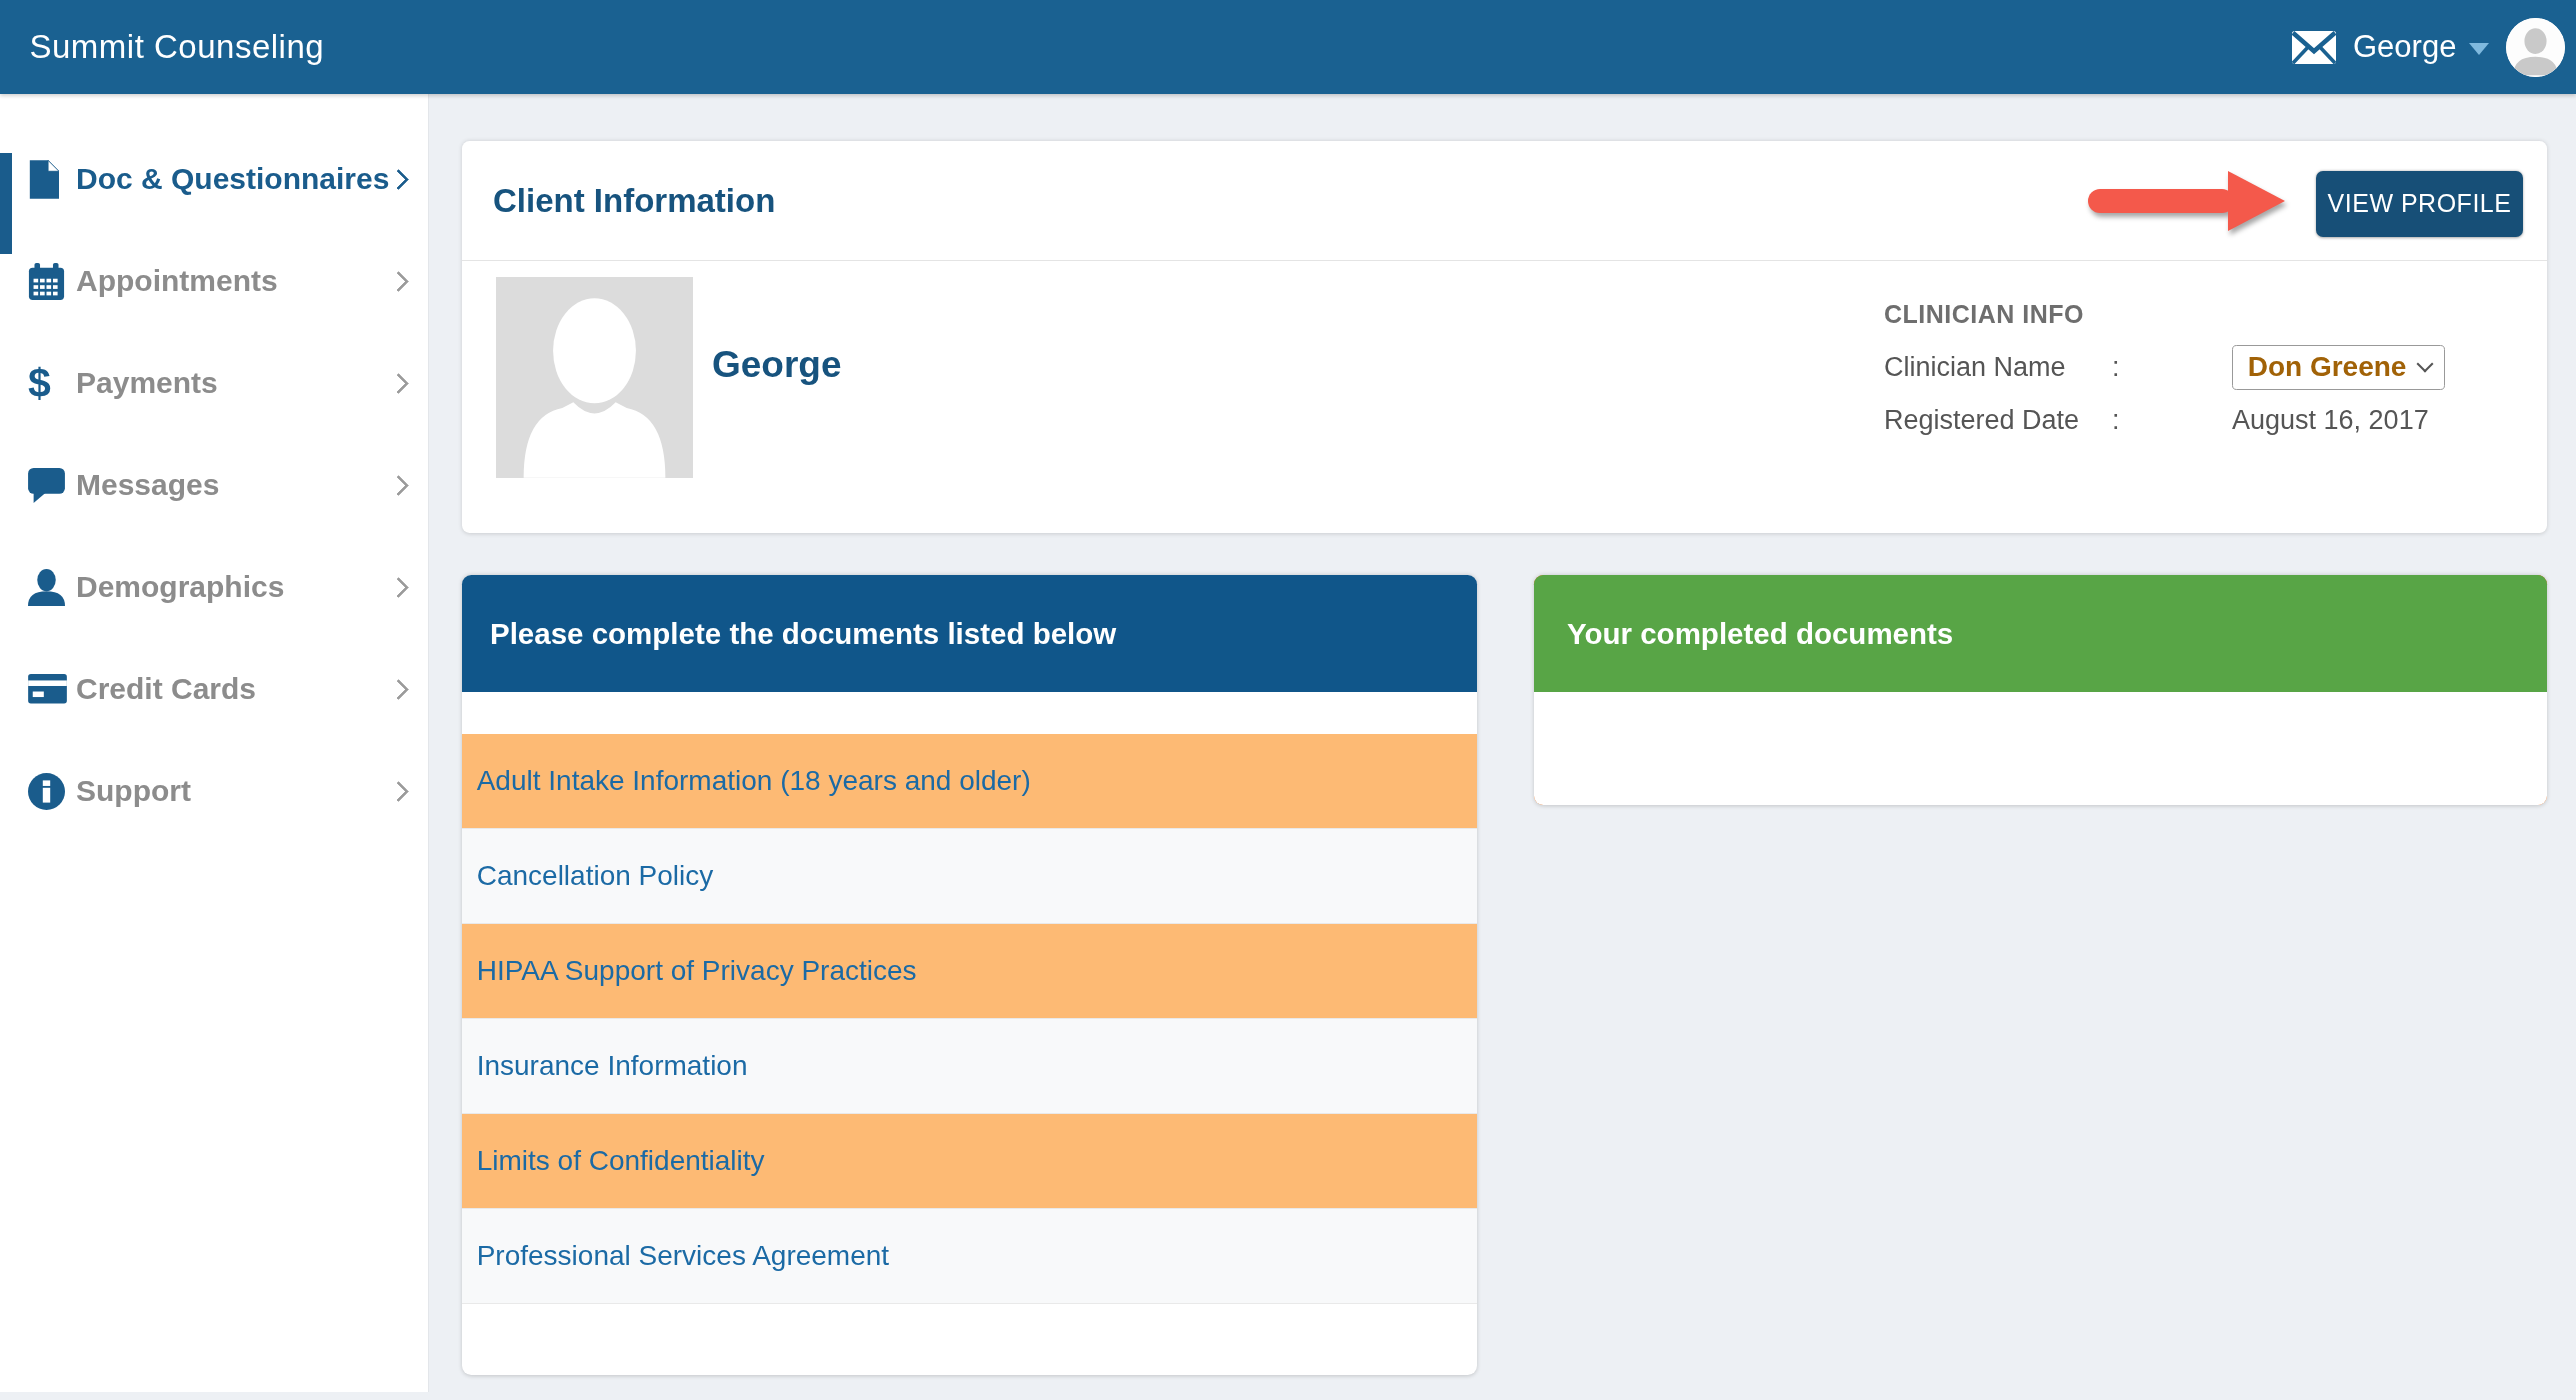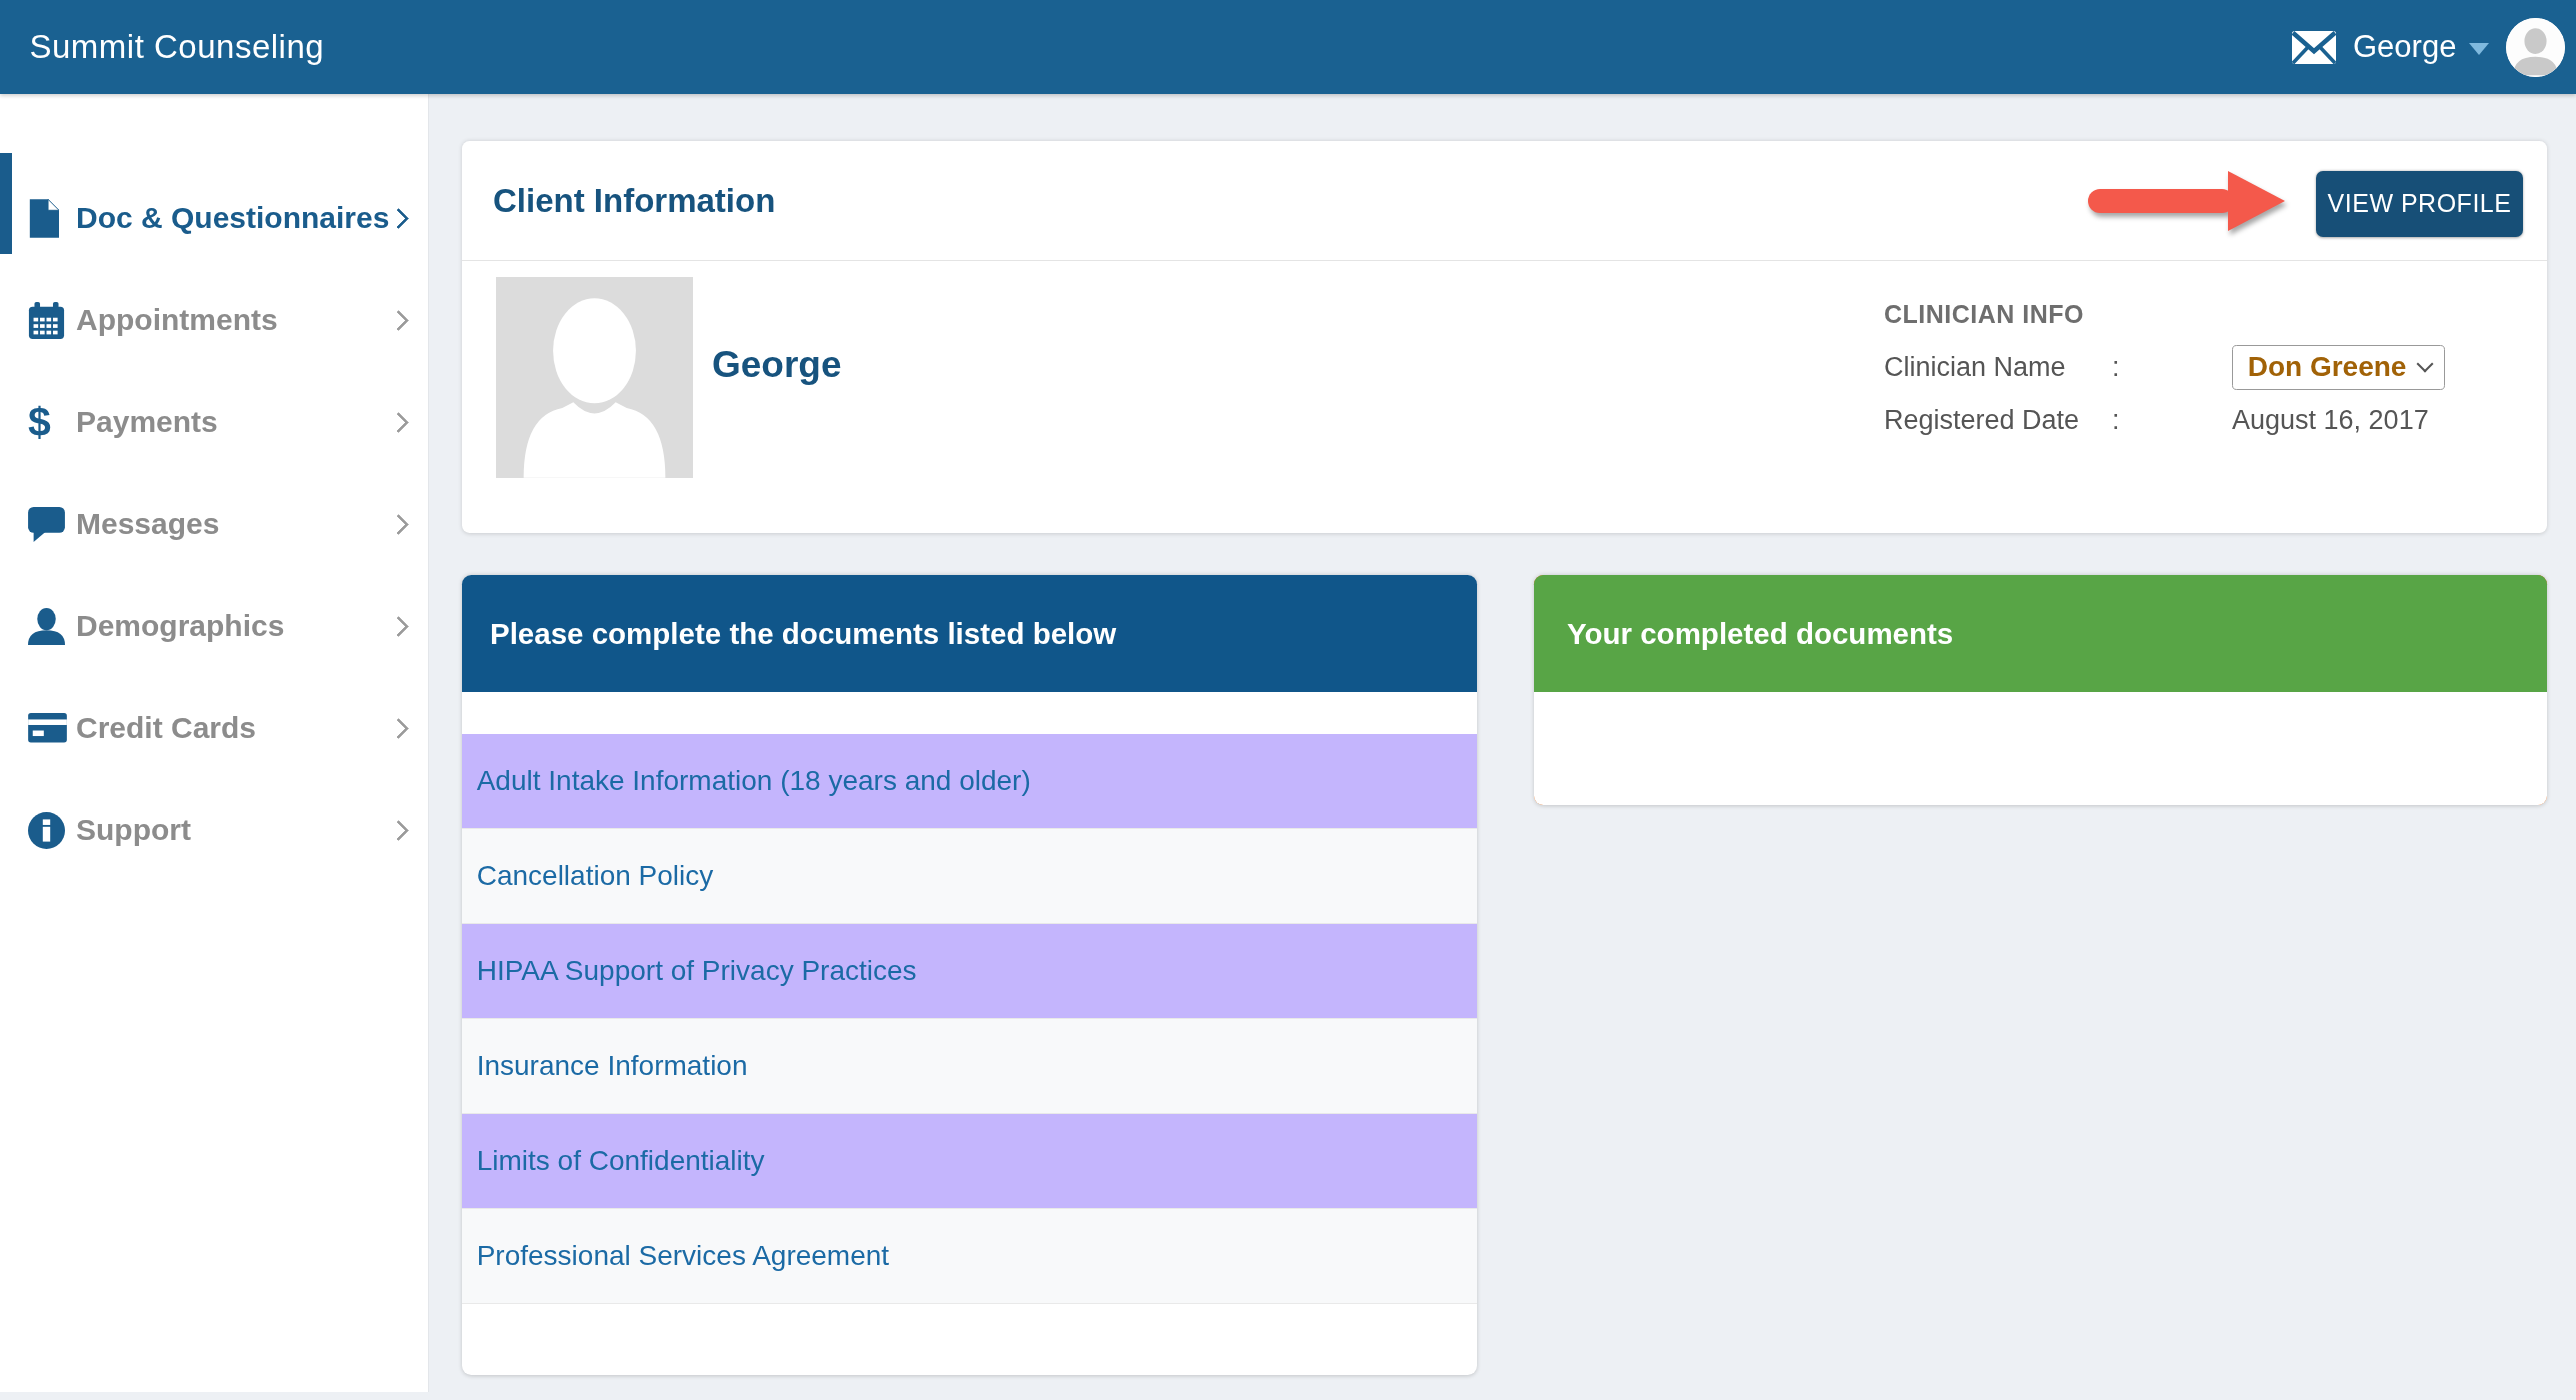--- a/index.html
+++ b/index.html
@@ -16,21 +16,21 @@
   }
   .brand{color:#fff;font-size:33px;font-weight:500;margin-left:29.5px;letter-spacing:0.5px;}
   .topbar-right{margin-left:auto;display:flex;align-items:center;gap:16.6px;margin-right:11px;}
   .mail-btn{width:44px;height:33px;display:block;}
   .topbar-user{color:#fff;font-size:31px;display:flex;align-items:center;gap:13px;cursor:pointer;}
   .caret-down{width:0;height:0;border-left:10px solid transparent;border-right:10px solid transparent;border-top:12px solid #7fb9de;margin-top:3.7px;}
   .topbar-avatar{width:59px;height:59px;border-radius:50%;background:#fdfdfd;overflow:hidden;display:block;}
   
   .sidebar{
     position:absolute;left:0;top:94px;width:429px;bottom:8px;background:#ffffff;
-    border-right:0.9px solid #e3e6ea;z-index:10;padding-top:73px;box-sizing:border-box;
+    border-right:0.9px solid #e3e6ea;z-index:10;padding-top:34px;box-sizing:border-box;
   }
   .side-item{
     position:relative;height:102px;display:flex;align-items:center;
     padding:0 16.6px 0 28px;cursor:pointer;
   }
   .side-item .icon{width:48px;display:flex;align-items:center;justify-content:flex-start;flex:none;}
   .side-item .lbl{font-size:30px;font-weight:600;color:#8c8c8c;white-space:nowrap;}
   .side-item.active .lbl{color:#1a5c8c;}
   .side-item .chev{
     margin-left:auto;width:12px;height:12px;border:solid #9b9b9b;border-width:0 3.7px 3.7px 0;
@@ -76,21 +76,21 @@
   
   .panel{position:absolute;border-radius:9.2px;box-shadow:0 0.9px 4.6px rgba(0,0,0,.18);}
   .panel-head{height:117px;display:flex;align-items:center;border-radius:9.2px 9.2px 0 0;}
   .panel-head .ph-title{color:#fff;font-size:29.5px;font-weight:700;}
   .pending-panel{left:462px;top:575px;width:1015px;background:#fff;}
   .pending-panel .panel-head{background:#10568a;}
   .pending-panel .ph-title{margin-left:28px;}
   .doc-list{list-style:none;margin:0;padding:42px 0 71px 0;}
   .doc-row{
     height:94px;display:flex;align-items:center;padding:0 18.4px 0 14.7px;
-    border-bottom:0.9px solid #e9e9e9;cursor:pointer;background:#c4b5fd;
+    border-bottom:0.9px solid #e9e9e9;cursor:pointer;background:#fdba74;
   }
   .doc-row:nth-child(even){background:#f8f9fa;}
   .doc-row .doc-link{font-size:28px;color:#1b6aa5;text-decoration:none;}
   .completed-panel{left:1534px;top:575px;width:1013px;background:#f97316;}
   .completed-panel .panel-head{background:#58a546;}
   .completed-panel .ph-title{margin-left:33px;}
   .completed-body{height:113px;border-radius:0 0 9.2px 9.2px;background:#fff;}
 </style>
 </head>
 <body>

